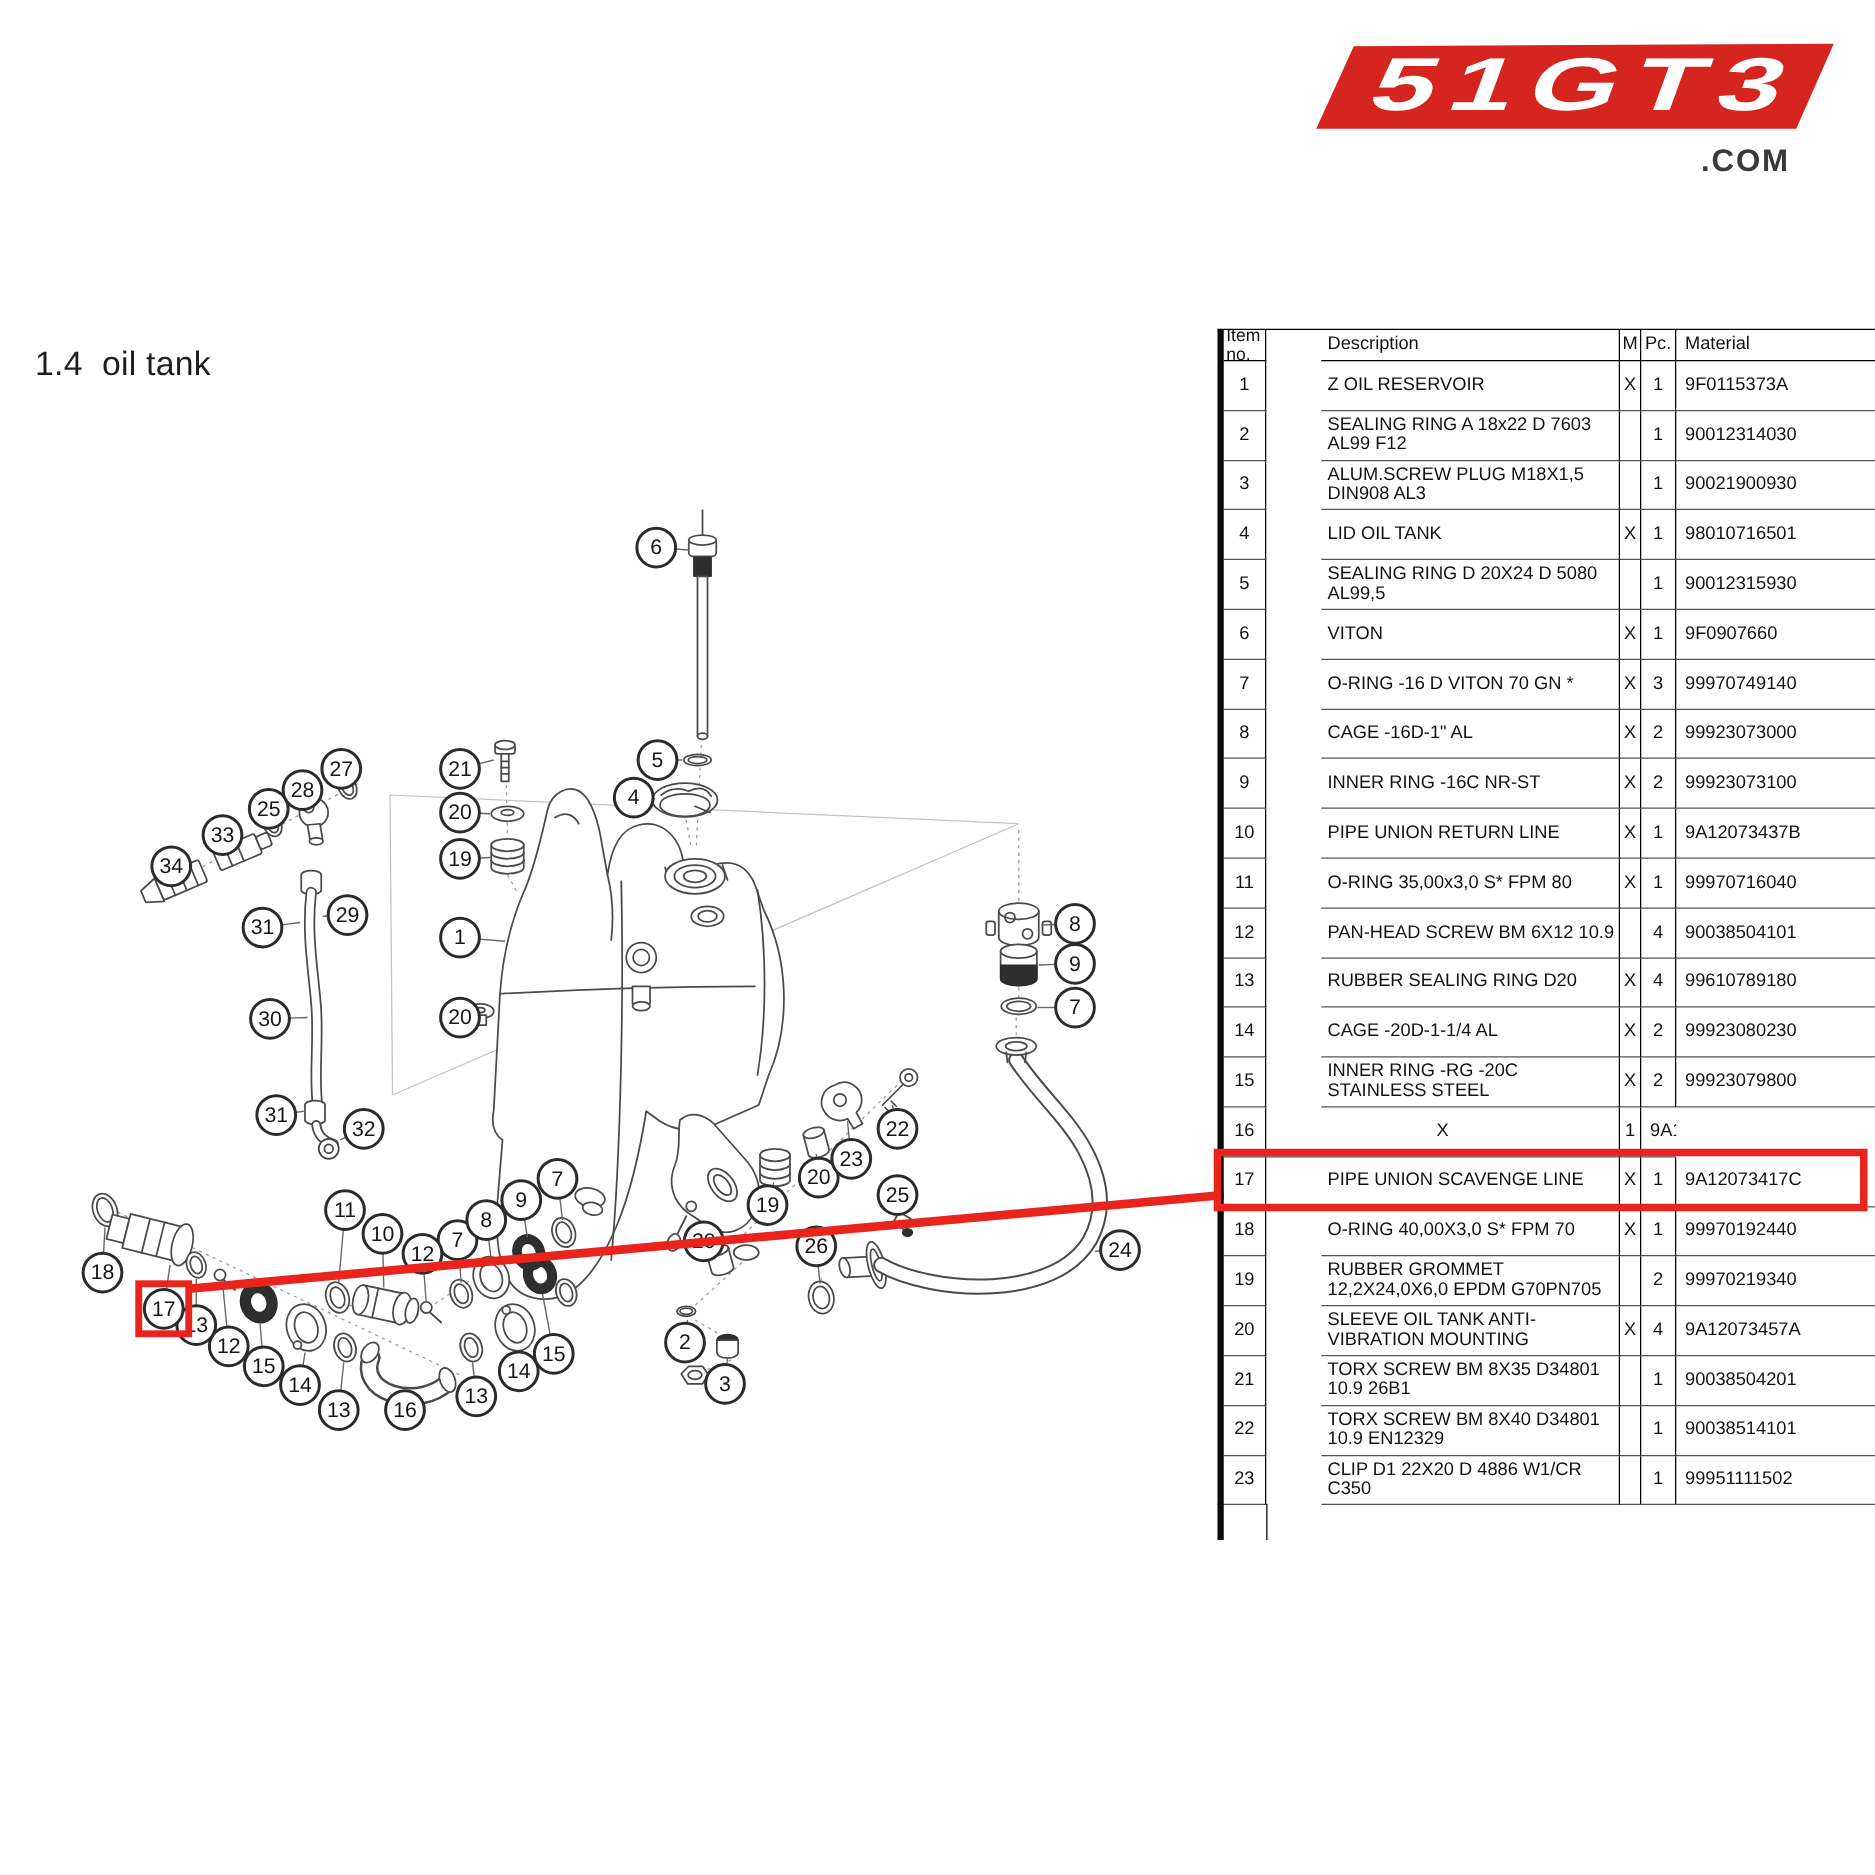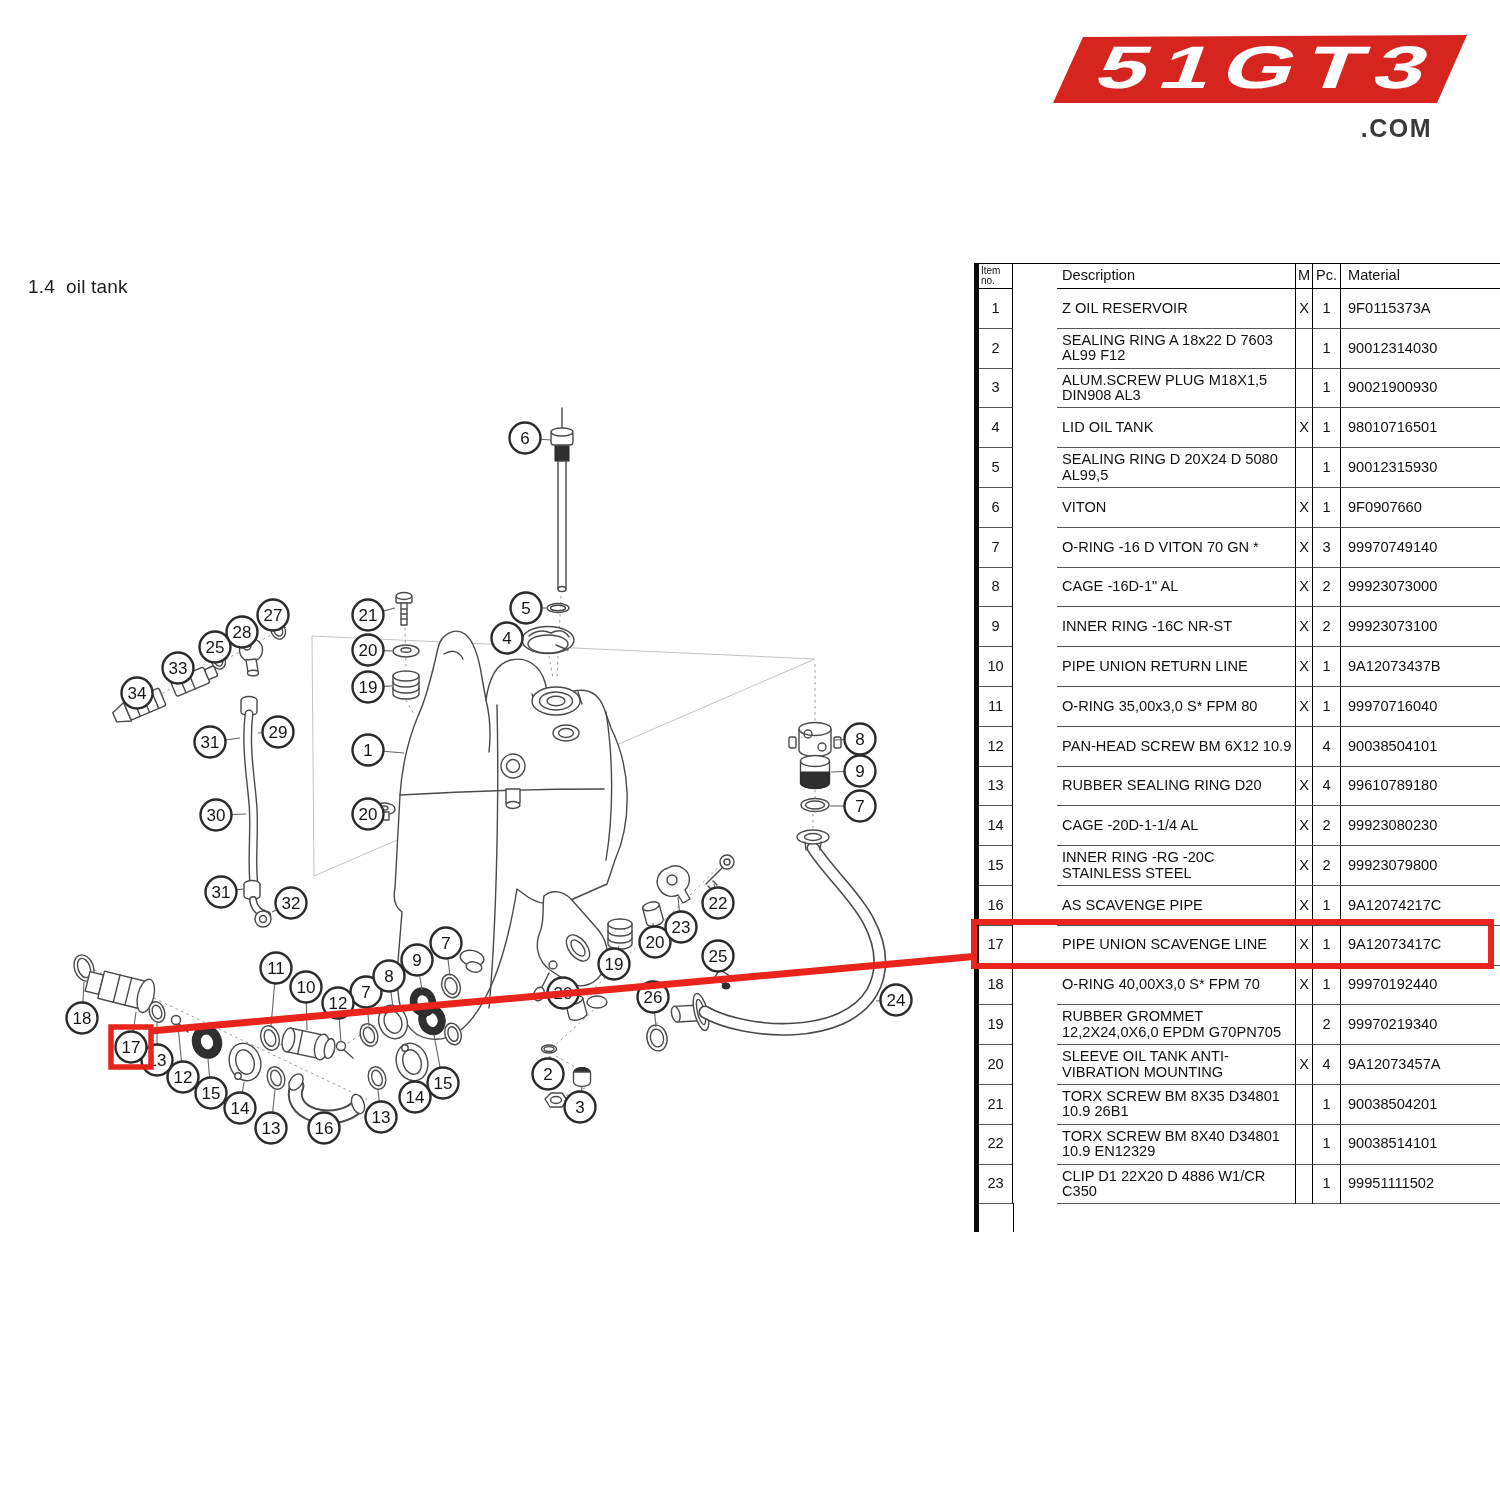--- a/index.html
+++ b/index.html
@@ -1,18 +1,18 @@
 <!DOCTYPE html>
 <html><head>
 <meta charset="utf-8">
 <style>
   html,body{margin:0;padding:0;background:#fff;}
   .stage{position:relative;width:1500px;height:1500px;background:#fff;overflow:hidden;
          font-family:"Liberation Sans",sans-serif;}
-  #page-title{position:absolute;left:28px;top:276px;font-size:19px;color:#1d1d1d;
+  #page-title{position:absolute;left:28px;top:276px;font-size:27px;color:#1d1d1d;
               white-space:pre;letter-spacing:0.2px;}
   #diagram-svg{position:absolute;left:0;top:0;width:1500px;height:1500px;}
 
   
   .ln{fill:none;stroke:#4a4a4a;stroke-width:1.4;stroke-linejoin:round;stroke-linecap:round;}
   .fw{fill:#ffffff;stroke:#4a4a4a;stroke-width:1.4;stroke-linejoin:round;}
   .dk{fill:#2f2f2f;stroke:#2a2a2a;stroke-width:1;}
   .wh{fill:#ffffff;stroke:#2a2a2a;stroke-width:1;}
   .faint{fill:none;stroke:#c3c3c3;stroke-width:1;}
   .dot{fill:none;stroke:#9a9a9a;stroke-width:1;stroke-dasharray:2.5 3.5;}
@@ -31,21 +31,21 @@
   .trow,.thead{display:grid;grid-template-columns:34px 283px 17px 28px 1fr;}
   .thead{height:25px;}
   .trow{height:39.8px;}
   .c{display:flex;align-items:center;border-bottom:1px solid #555;overflow:hidden;line-height:1.05;}
   .thead .c{border-bottom:1px solid #000;}
   .c1,.c2,.c3,.c4{border-right:1px solid #000;}
   .c1{justify-content:center;}
   .c2{padding-left:5px;margin-left:44px;}
   .c3,.c4{justify-content:center;}
   .c5{padding-left:7px;}
-  .h-item{font-size:10px;justify-content:flex-start;padding-left:2px;}
+  .h-item{font-size:14px;justify-content:flex-start;padding-left:2px;}
   #table-ext{position:absolute;left:974px;top:1203px;width:34px;height:29px;
              border-left:5px solid #0a0a0a;border-right:1px solid #000;}
   #row17-box{position:absolute;left:971px;top:919px;width:523px;height:50px;
              border:6px solid #e8241c;box-sizing:border-box;}
 </style>
 </head>
 <body>
 
 <div class="stage">
 
@@ -724,21 +724,20 @@
         </div>
         <div class="trow">
           <div class="c c1">15</div>
           <div class="c c2">INNER RING -RG -20C STAINLESS STEEL</div>
           <div class="c c3">X</div>
           <div class="c c4">2</div>
           <div class="c c5">99923079800</div>
         </div>
         <div class="trow">
           <div class="c c1">16</div>
-          <div class="c c2">AS SCAVENGE PIPE</div>
           <div class="c c3">X</div>
           <div class="c c4">1</div>
           <div class="c c5">9A12074217C</div>
         </div>
         <div class="trow">
           <div class="c c1">17</div>
           <div class="c c2">PIPE UNION SCAVENGE LINE</div>
           <div class="c c3">X</div>
           <div class="c c4">1</div>
           <div class="c c5">9A12073417C</div>

